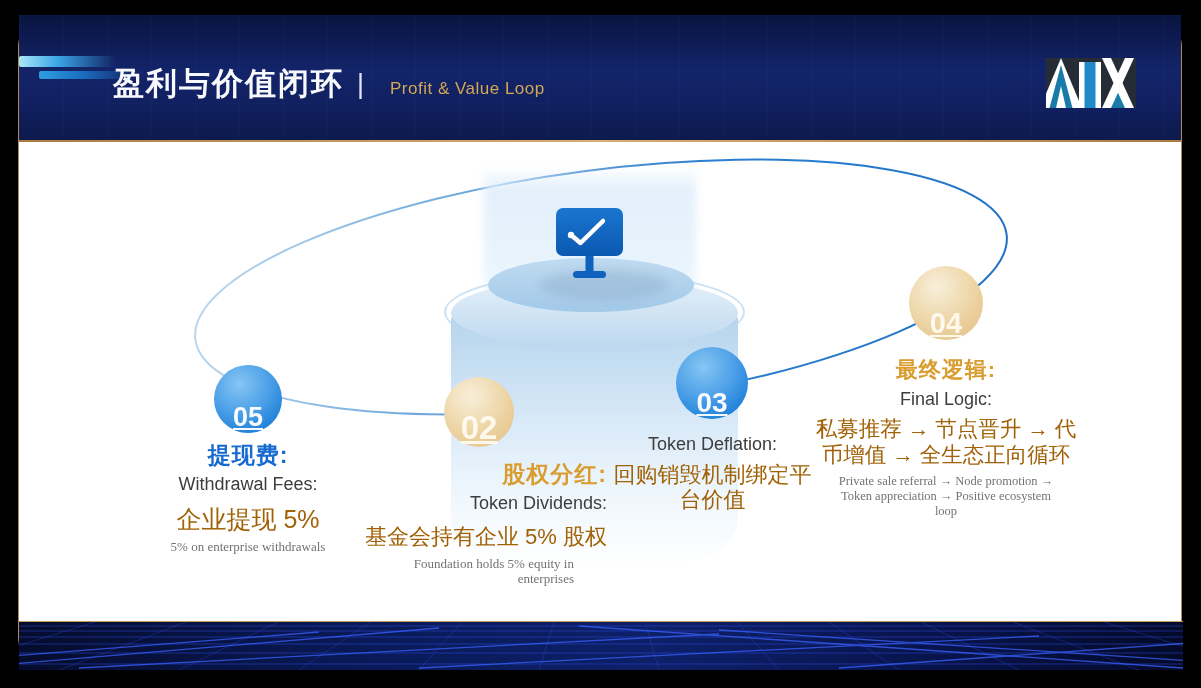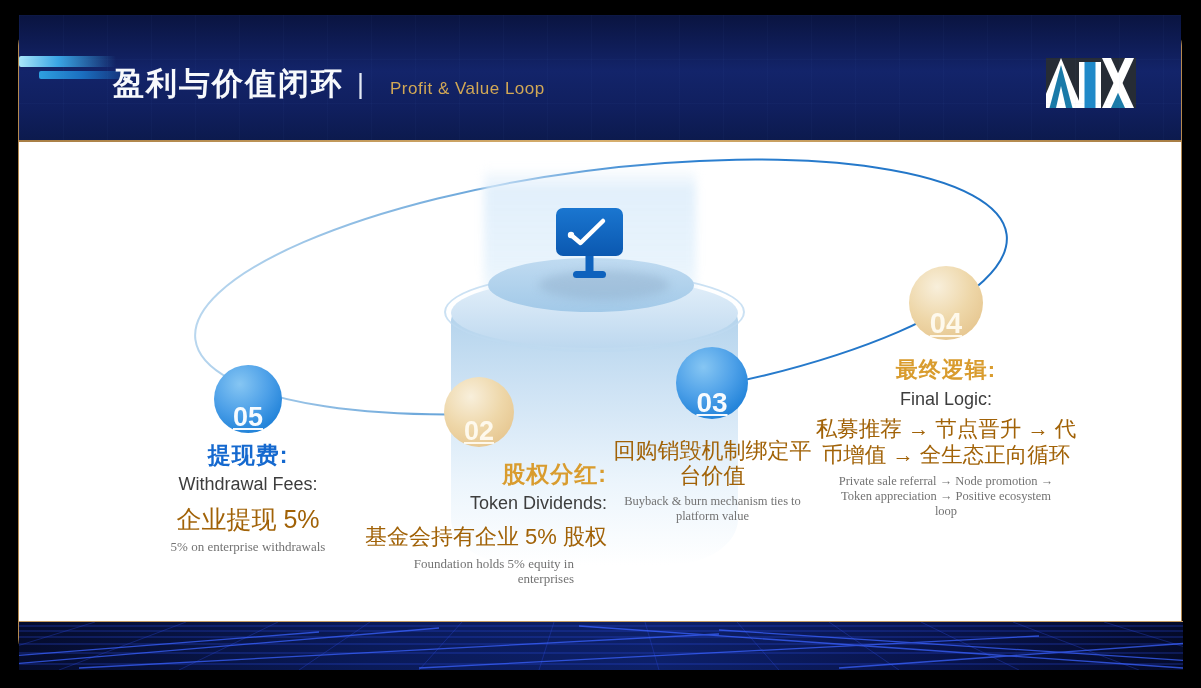--- a/index.html
+++ b/index.html
@@ -46,21 +46,21 @@
   .monitor-shadow{position:absolute;left:520px;top:128px;width:130px;height:30px;border-radius:50%;
         background:rgba(135,163,192,.35);filter:blur(4px);}
   .monitor{position:absolute;left:528px;top:66px;width:86px;height:80px;}
 
   .step-circle{position:absolute;border-radius:50%;display:flex;align-items:flex-end;justify-content:center;
         font-weight:bold;color:rgba(255,255,255,.96);text-decoration:underline;}
   .step-circle.blue{background:radial-gradient(circle at 38% 28%,#86c6f3 0%,#4da0e8 45%,#2585da 75%,#1b78cc 100%);}
   .step-circle.gold{background:radial-gradient(circle at 38% 28%,#f8efdb 0%,#eed7a9 48%,#e2bd82 100%);
         color:rgba(255,252,242,.92);}
   .c1{left:195px;top:223px;width:68px;height:68px;font-size:27px;}
-  .c2{left:425px;top:235px;width:70px;height:70px;font-size:27px;}
+  .c2{left:425px;top:235px;width:70px;height:70px;font-size:33px;}
   .c3{left:657px;top:205px;width:72px;height:72px;font-size:28px;}
   .c4{left:890px;top:124px;width:74px;height:74px;font-size:29px;}
 
   .block{position:absolute;text-align:center;}
   .b1{left:109px;top:300px;width:240px;}
   .b2{left:332px;top:319px;width:256px;text-align:right;}
   .b3{left:568px;top:286px;width:251px;}
   .b4{left:772px;top:215px;width:310px;}
   .h-cn{font-weight:bold;font-size:23px;line-height:26px;letter-spacing:1px;}
   .b4 .h-cn{font-size:22px;}
@@ -164,22 +164,22 @@
       </div>
 
       <div class="block b2">
         <div class="h-cn gold">股权分红:</div>
         <div class="h-en">Token Dividends:</div>
         <div class="d-cn">基金会持有企业 5% 股权</div>
         <div class="d-en">Foundation holds 5% equity in enterprises</div>
       </div>
 
       <div class="block b3">
+        <div class="h-en">Token Deflation:</div>
         <div class="d-cn">回购销毁机制绑定平台价值</div>
-        <div class="d-en">Buyback &amp; burn mechanism ties to platform value</div>
       </div>
 
       <div class="block b4">
         <div class="h-cn gold">最终逻辑:</div>
         <div class="h-en">Final Logic:</div>
         <div class="d-cn">私募推荐 → 节点晋升 → 代币增值 → 全生态正向循环</div>
         <div class="d-en">Private sale referral → Node promotion → Token appreciation → Positive ecosystem loop</div>
       </div>
     </div>
 

